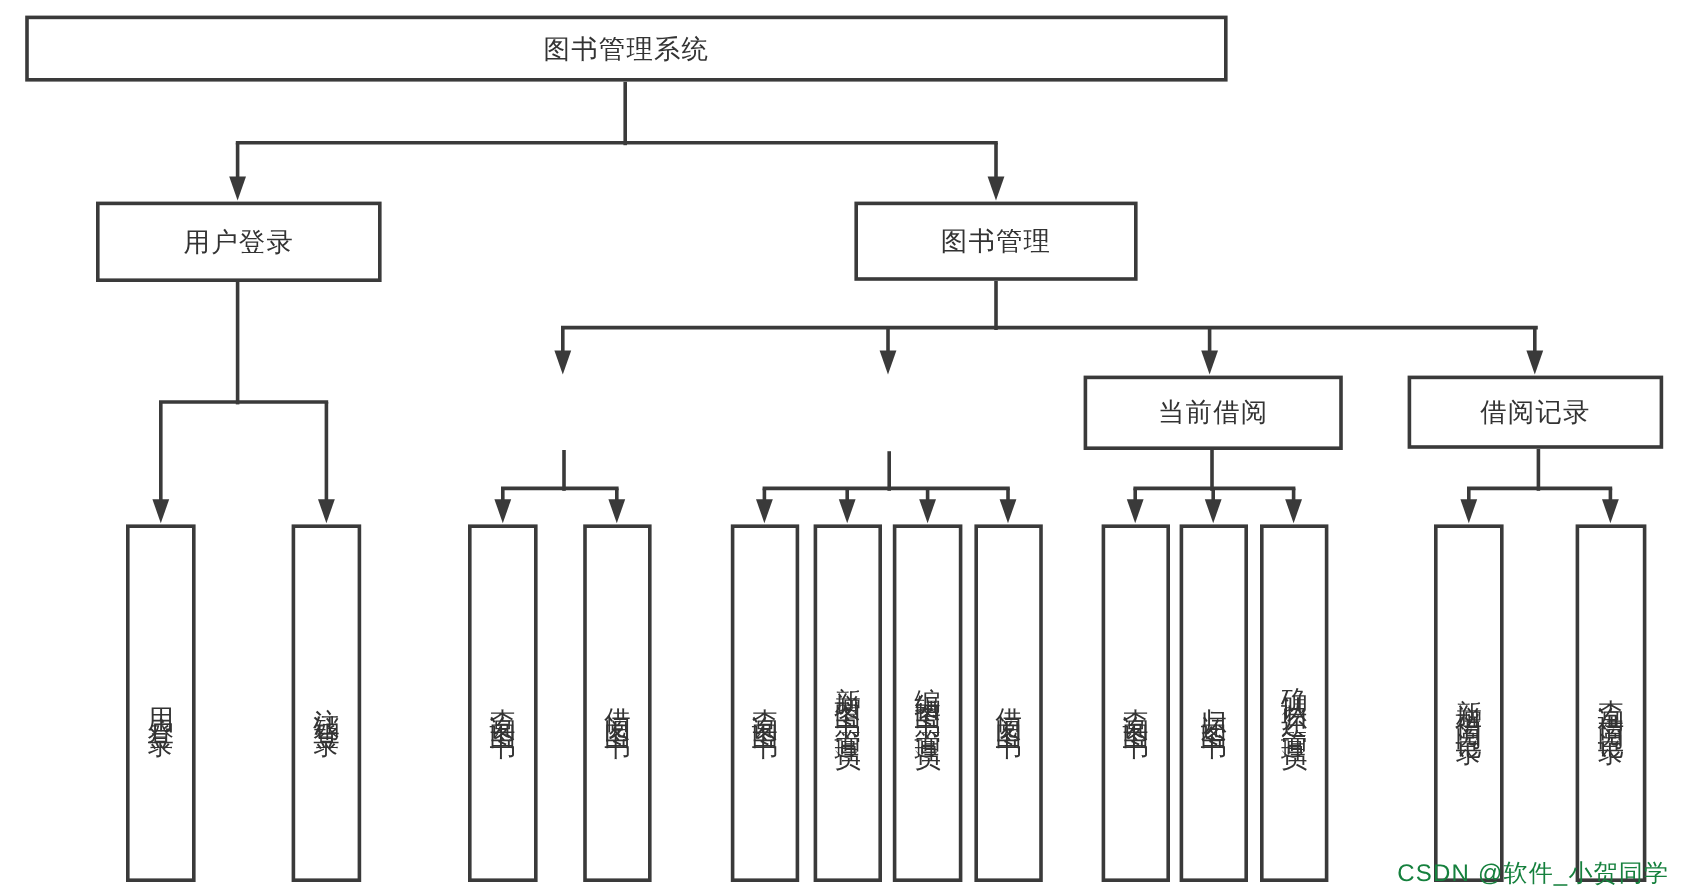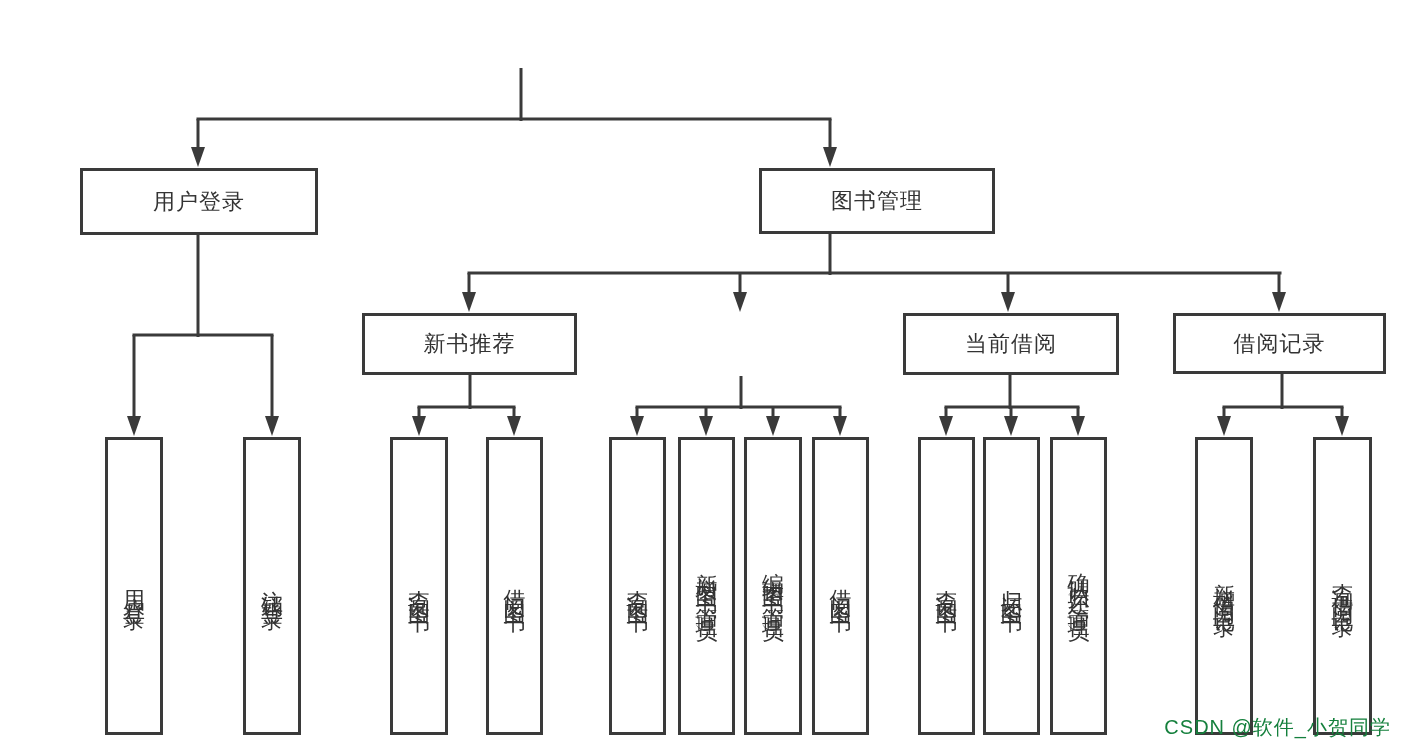--- a/index.html
+++ b/index.html
@@ -112,25 +112,25 @@
       <line x1="1011" y1="407" x2="1011" y2="420" stroke="#3a3a3a" stroke-width="3"></line>
       <polygon points="1004,416 1018,416 1011,436" fill="#3a3a3a"></polygon>
       <line x1="1078" y1="407" x2="1078" y2="420" stroke="#3a3a3a" stroke-width="3"></line>
       <polygon points="1071,416 1085,416 1078,436" fill="#3a3a3a"></polygon>
       <line x1="1224" y1="407" x2="1224" y2="420" stroke="#3a3a3a" stroke-width="3"></line>
       <polygon points="1217,416 1231,416 1224,436" fill="#3a3a3a"></polygon>
       <line x1="1342" y1="407" x2="1342" y2="420" stroke="#3a3a3a" stroke-width="3"></line>
       <polygon points="1335,416 1349,416 1342,436" fill="#3a3a3a"></polygon>
     </svg>
 
+  <div class="hbox" style="left:21px; top:13px; width:1002px; height:55px;">图书管理系统</div>
 
   <div class="hbox" style="left:80px; top:168px; width:238px; height:67px;">用户登录</div>
-  <div class="hbox" style="left:712px; top:168px; width:236px; height:66px;margin-left:47px;">图书管理</div>
+  <div class="hbox" style="left:712px; top:168px; width:236px; height:66px;">图书管理</div>
 
-  <div class="hbox" style="left:362px; top:313px; width:215px; height:62px;">新书推荐</div>
   <div class="hbox" style="left:1173px; top:313px; width:213px; height:61px;">借阅记录</div>
   <div class="hbox" style="left:903px; top:313px; width:216px; height:62px;">当前借阅</div>
 
   <div class="vbox" style="left:105px; width:58px;">
     <span>用户登录</span>
   </div>
   <div class="vbox" style="left:243px; width:58px;">
     <span>注销登录</span>
   </div>
 

